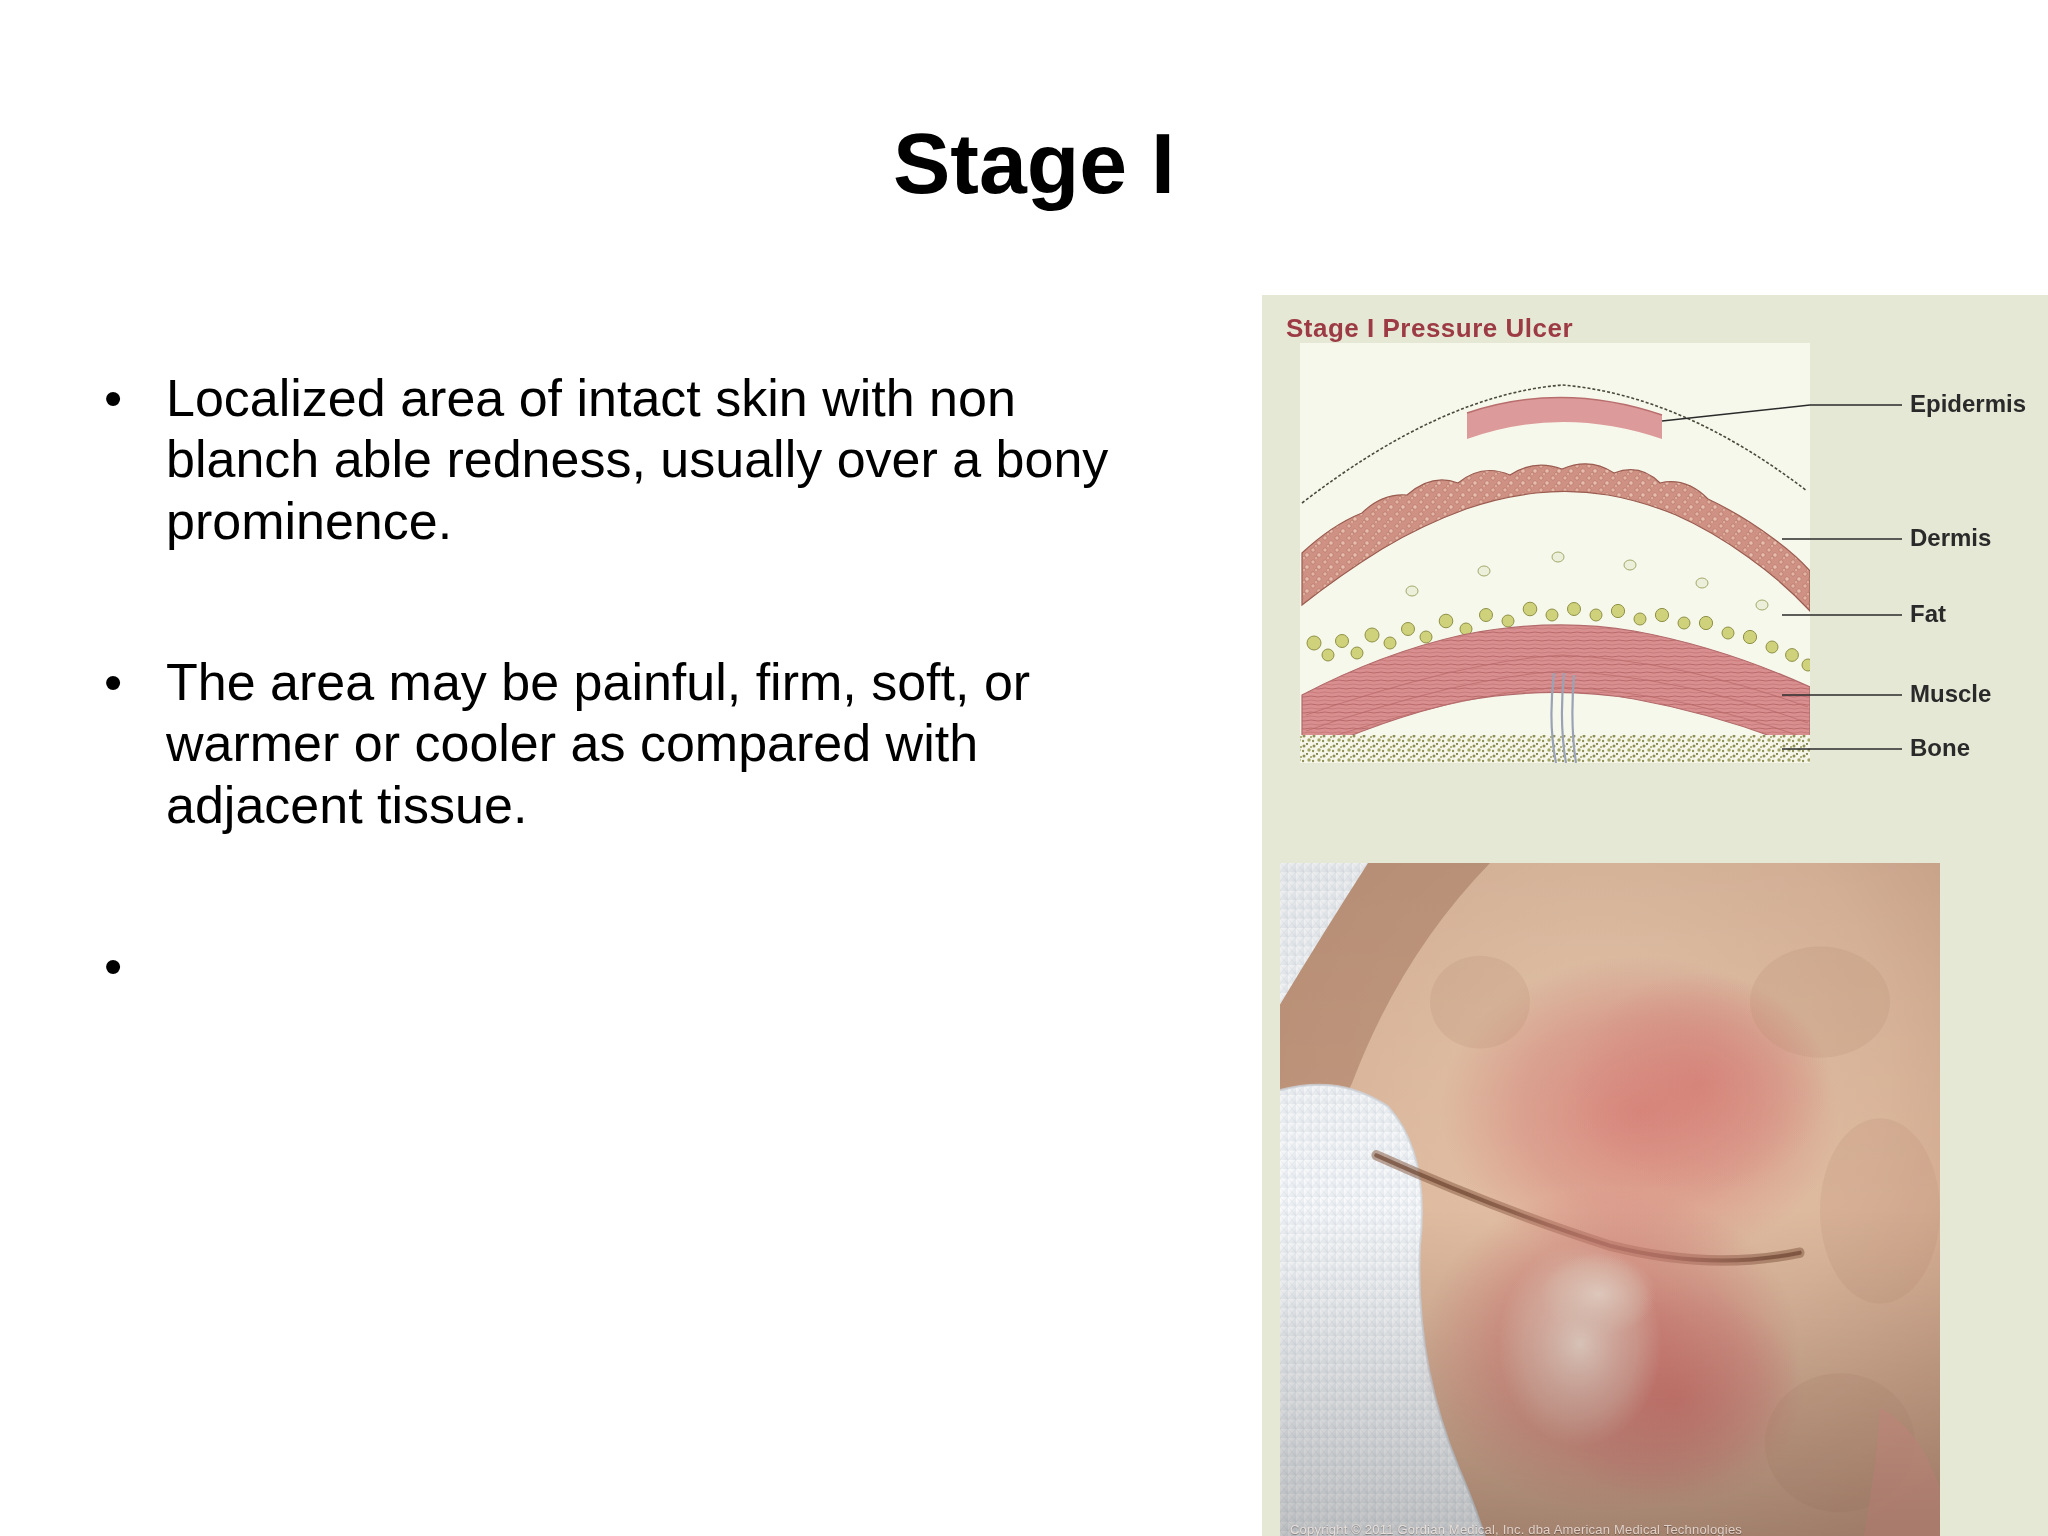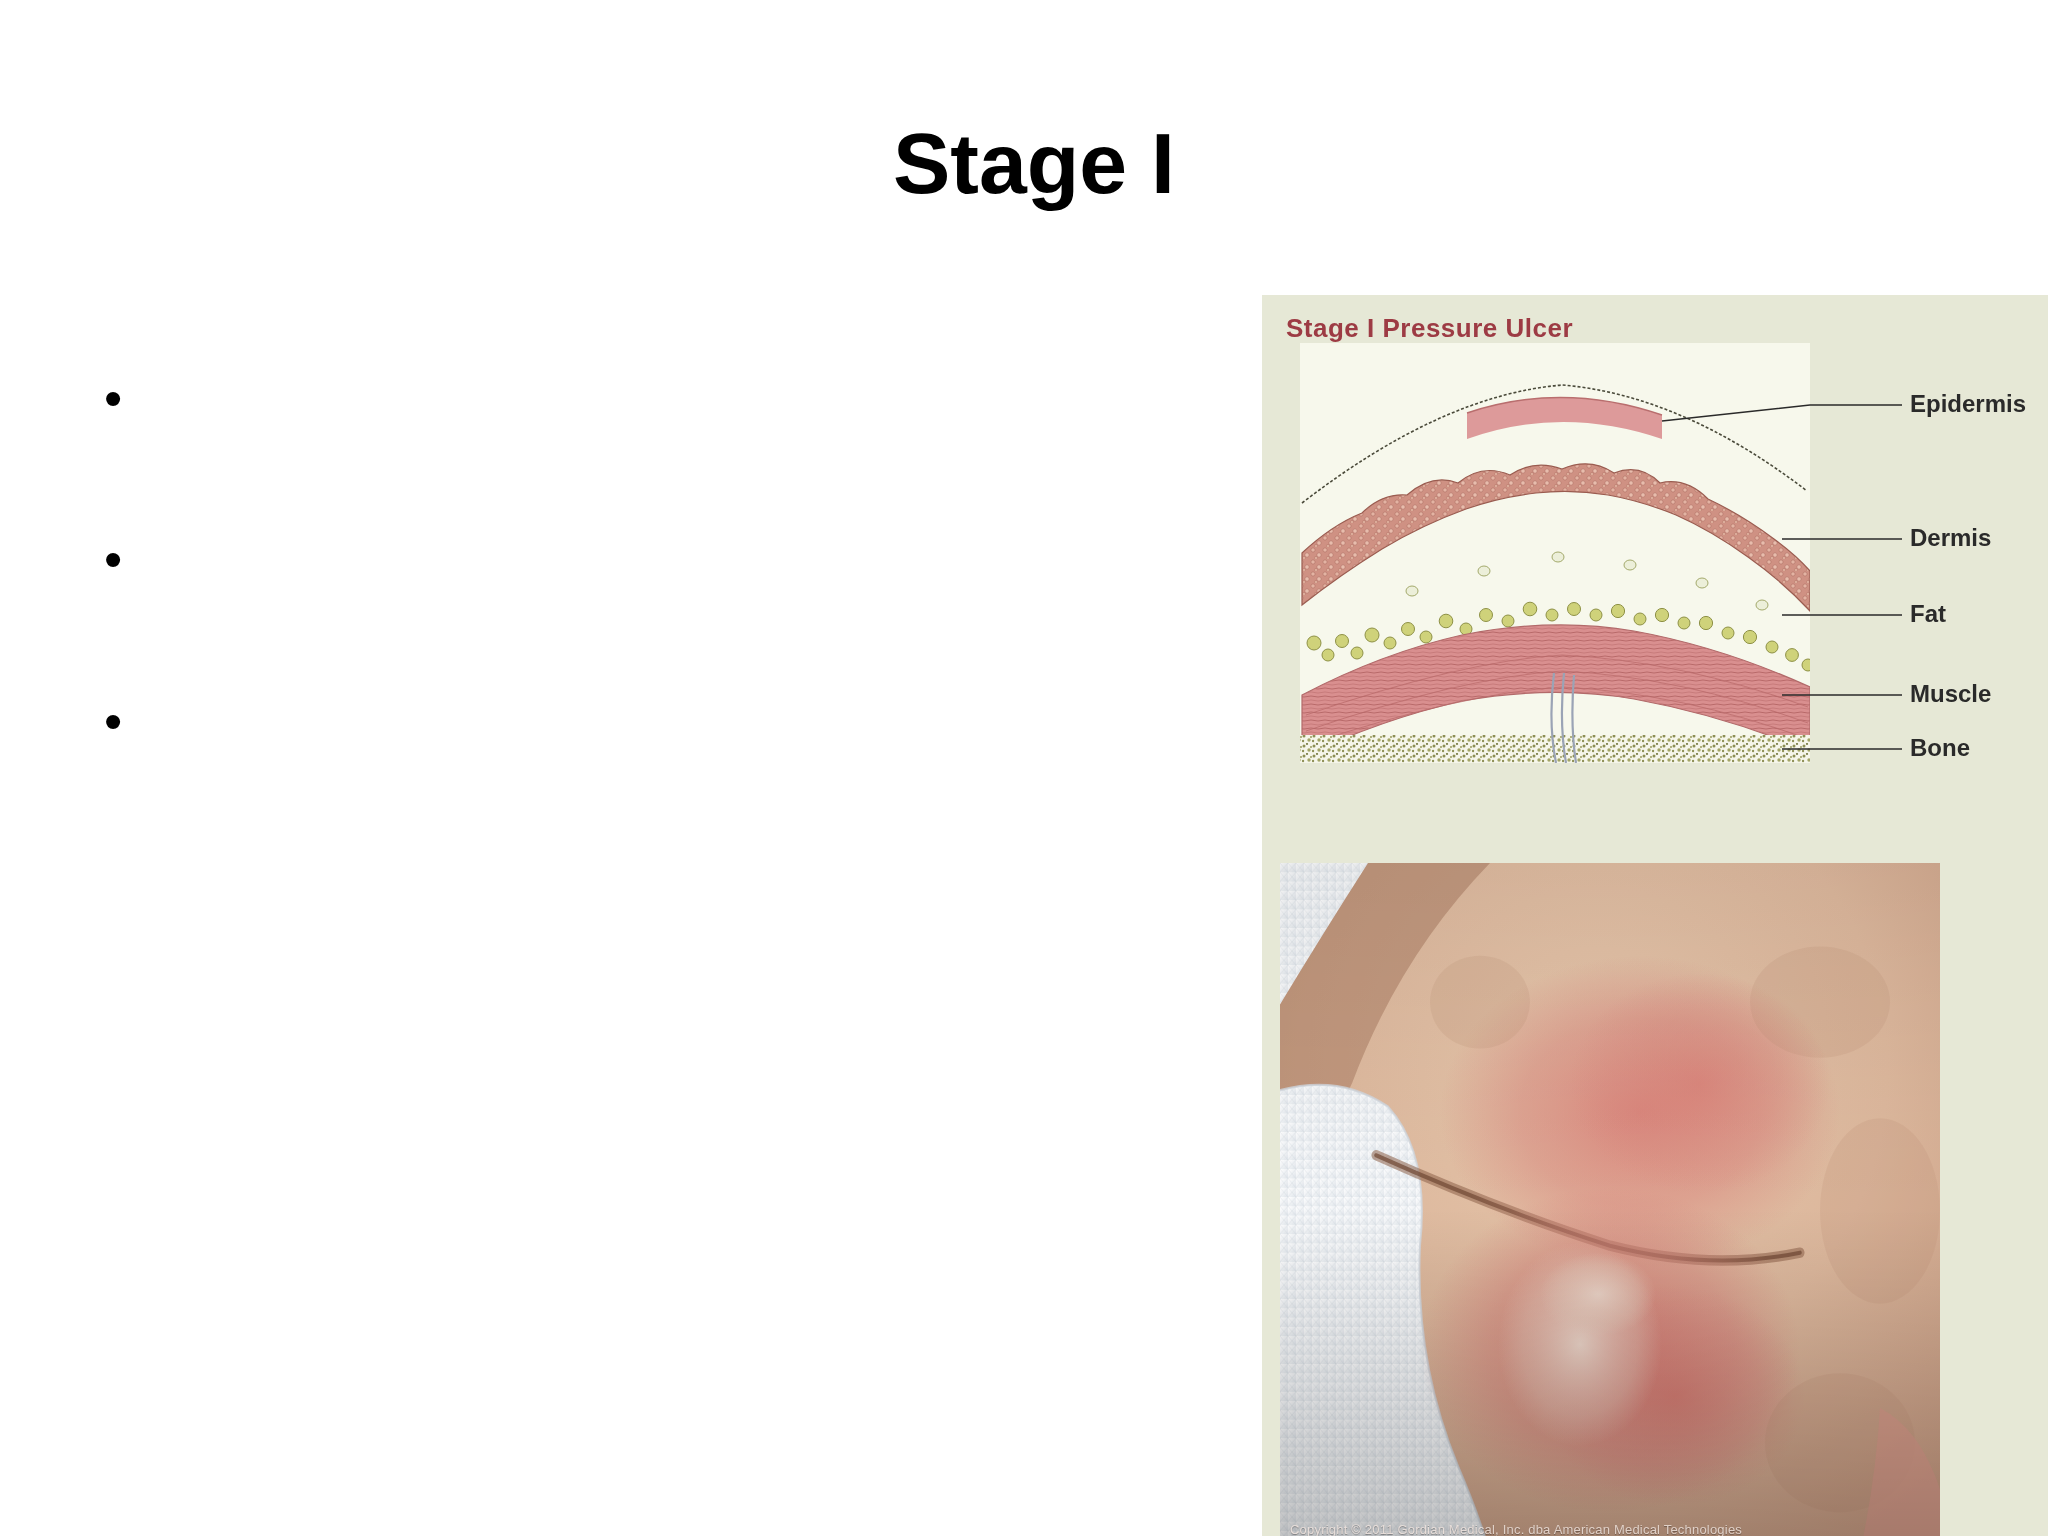--- a/index.html
+++ b/index.html
@@ -111,24 +111,26 @@
 <body>
 
 <div class="slide">
 
   <div class="slide-title">Stage I</div>
 
   <div class="body-list">
 
     <div class="bullet-item">
       <span class="bullet-dot">•</span>
+      <span class="bullet-text">Localized area of intact skin with non blanch able redness, usually over a bony prominence.</span>
     </div>
 
     <div class="bullet-item">
       <span class="bullet-dot">•</span>
+      <span class="bullet-text">The area may be painful, firm, soft, or warmer or cooler as compared with adjacent tissue.</span>
     </div>
 
     <div class="bullet-item">
       <span class="bullet-dot">•</span>
     </div>
 
   </div>
 
   <div class="media-panel">
 

